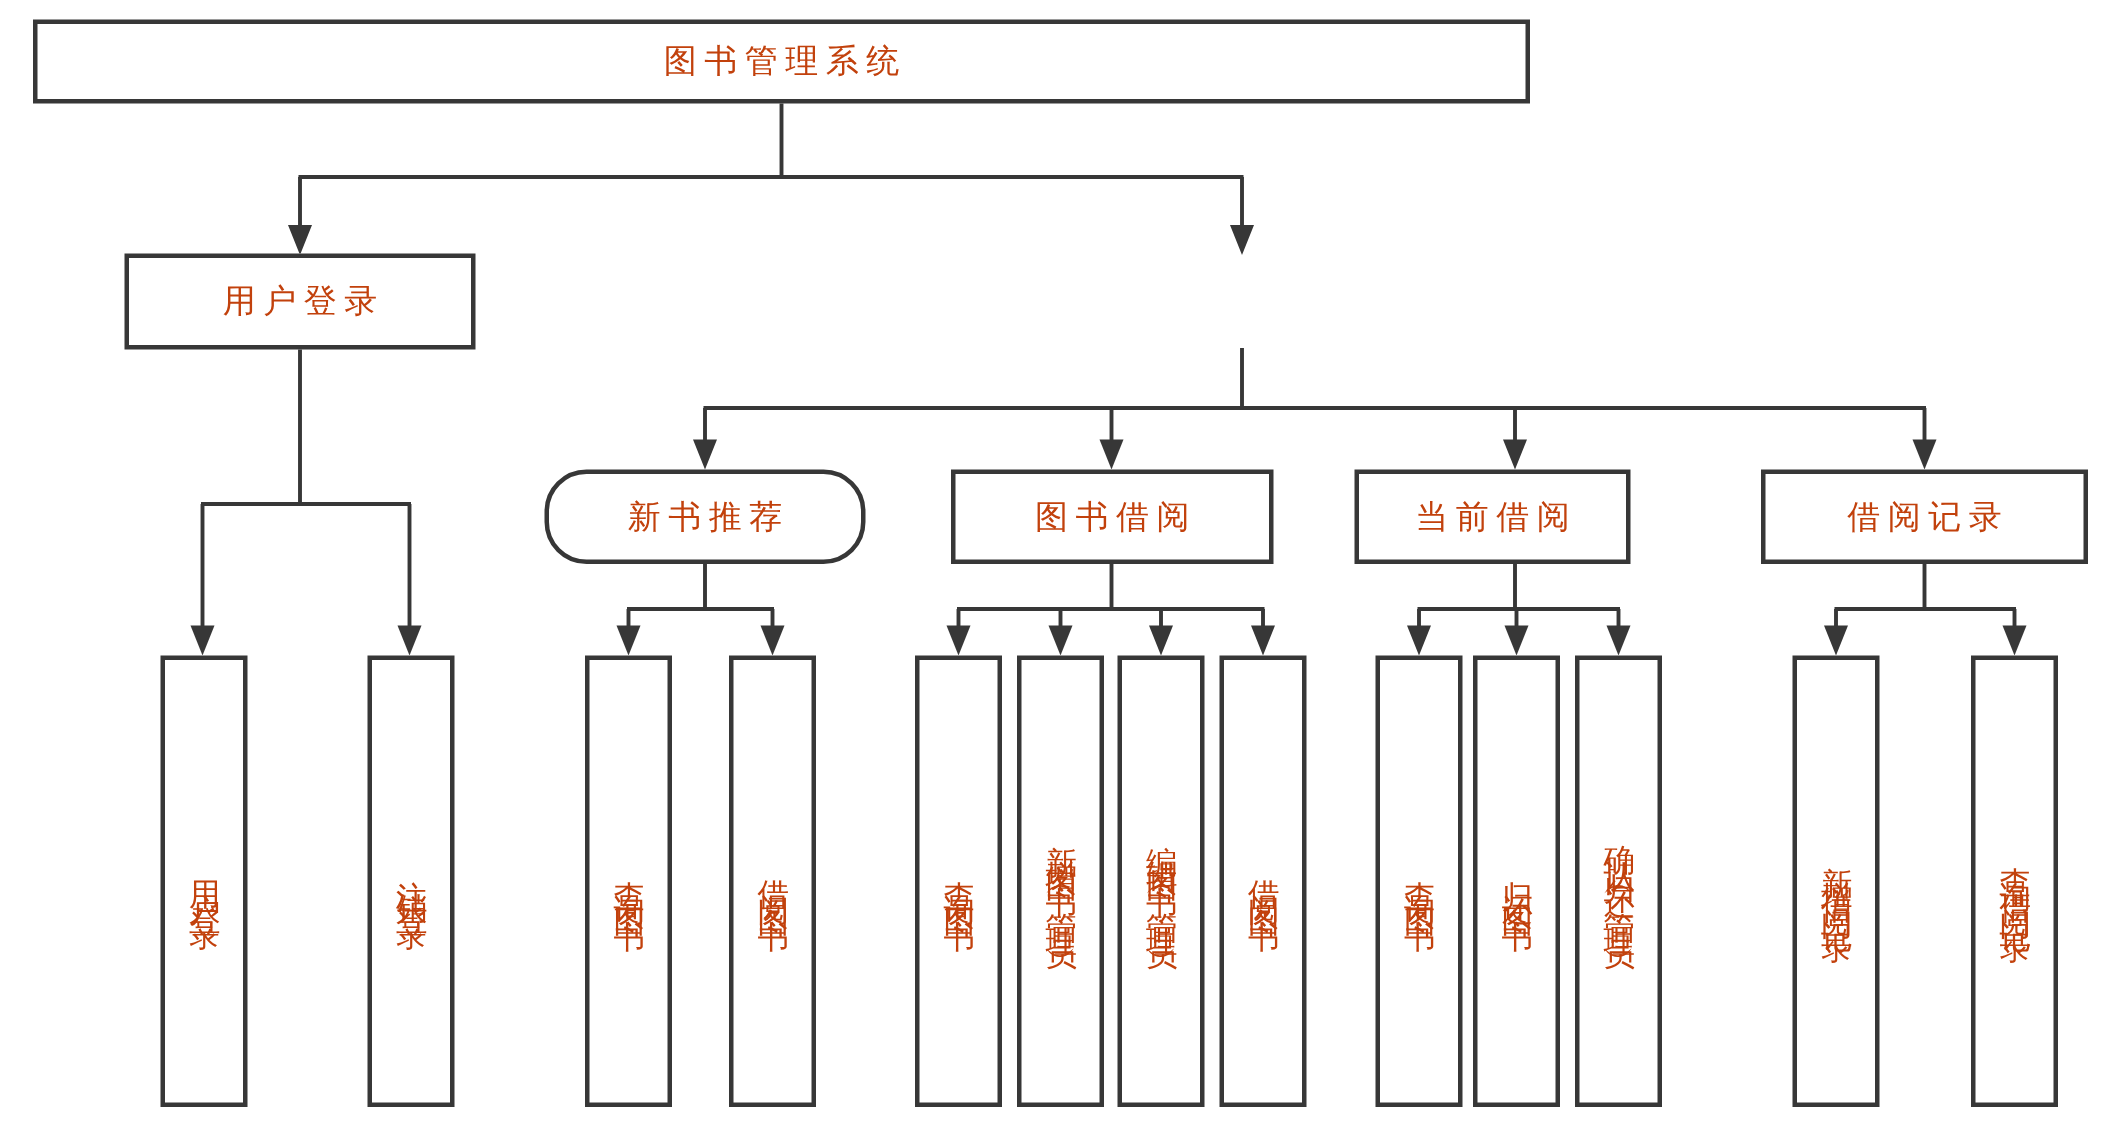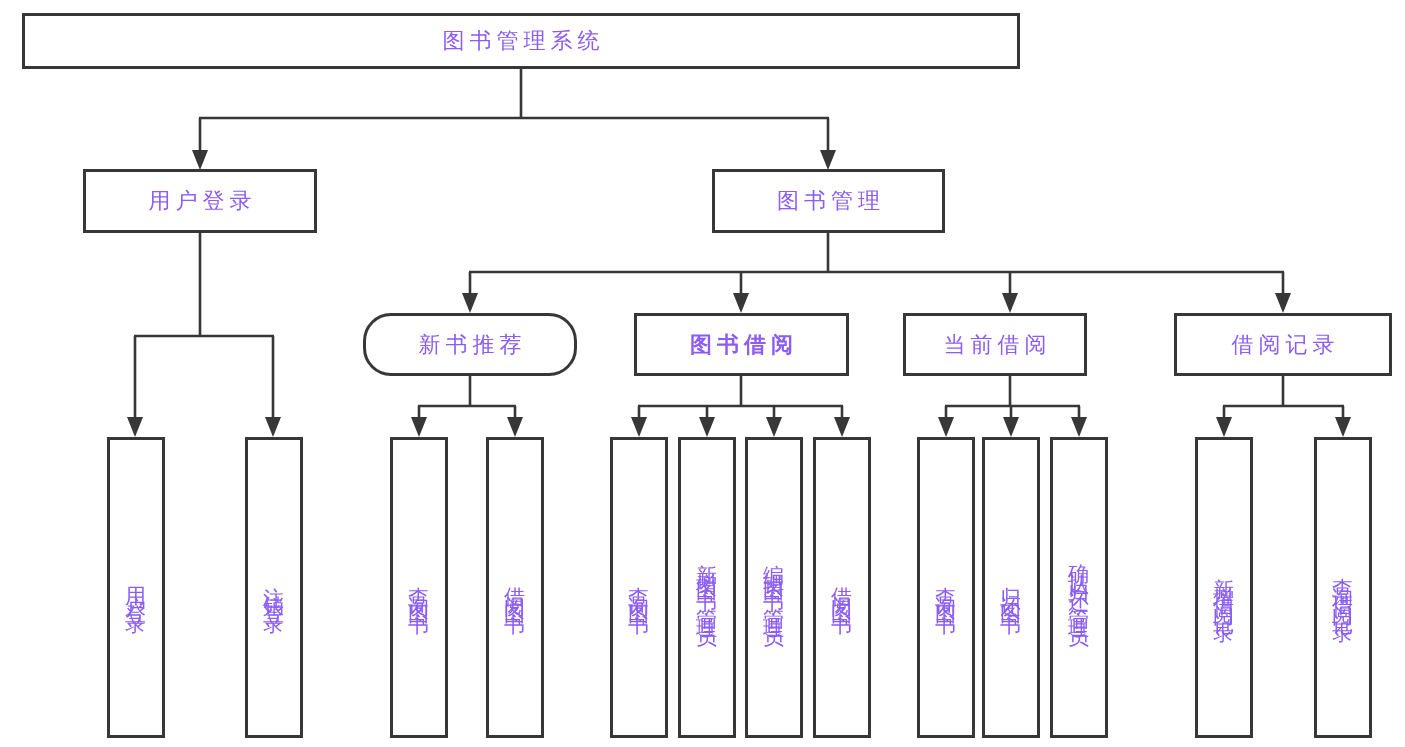--- a/index.html
+++ b/index.html
@@ -4,21 +4,21 @@
 <style>
   * { box-sizing: border-box; }
   html,body { margin:0; padding:0; background:#ffffff; }
   body { font-family:"Liberation Sans","DejaVu Sans",sans-serif; }
   .stage { position:relative; width:1405px; height:747px; background:#ffffff; overflow:hidden; }
   .wires { position:absolute; left:0; top:0; width:1405px; height:747px; }
   .wires line { stroke:#373737; stroke-width:2.6; }
   .wires polygon { fill:#373737; stroke:none; }
   .node {
     position:absolute; border:3px solid #373737; background:#ffffff;
-    display:flex; align-items:center; justify-content:center; color:#8b5cf6;
+    display:flex; align-items:center; justify-content:center; color:#c2410c;
   }
   .node.h span { font-size:22px; letter-spacing:5px; padding-left:5px; white-space:nowrap; }
   .node.leaf span {
     writing-mode:vertical-rl; text-orientation:mixed;
     font-size:21px; letter-spacing:9px; line-height:1; white-space:nowrap;
   }
   .watermark {
     position:absolute; left:1186px; top:711px; z-index:6;
     font-size:19px; letter-spacing:1px; color:#b6b6b6; white-space:nowrap;
   }
@@ -128,28 +128,25 @@
     </g>
   </svg>
 
   <div class="node h" style="left:22px; top:13px; width:998px; height:56px;">
     <span>图书管理系统</span>
   </div>
 
   <div class="node h" style="left:83px; top:169px; width:234px; height:64px;">
     <span>用户登录</span>
   </div>
-  <div class="node h" style="left:712px; top:169px; width:233px; height:64px;">
-    <span>图书管理</span>
-  </div>
 
   <div class="node h" style="left:363px; top:313px; width:214px; height:63px;border-radius:28px;">
     <span>新书推荐</span>
   </div>
-  <div class="node h" style="left:634px; top:313px; width:215px; height:63px;font-weight:bold;">
+  <div class="node h" style="left:634px; top:313px; width:215px; height:63px;">
     <span>图书借阅</span>
   </div>
   <div class="node h" style="left:903px; top:313px; width:184px; height:63px;">
     <span>当前借阅</span>
   </div>
   <div class="node h" style="left:1174px; top:313px; width:218px; height:63px;">
     <span>借阅记录</span>
   </div>
 
   <div class="node leaf" style="left:107px; top:437px; width:58px; height:301px;">

